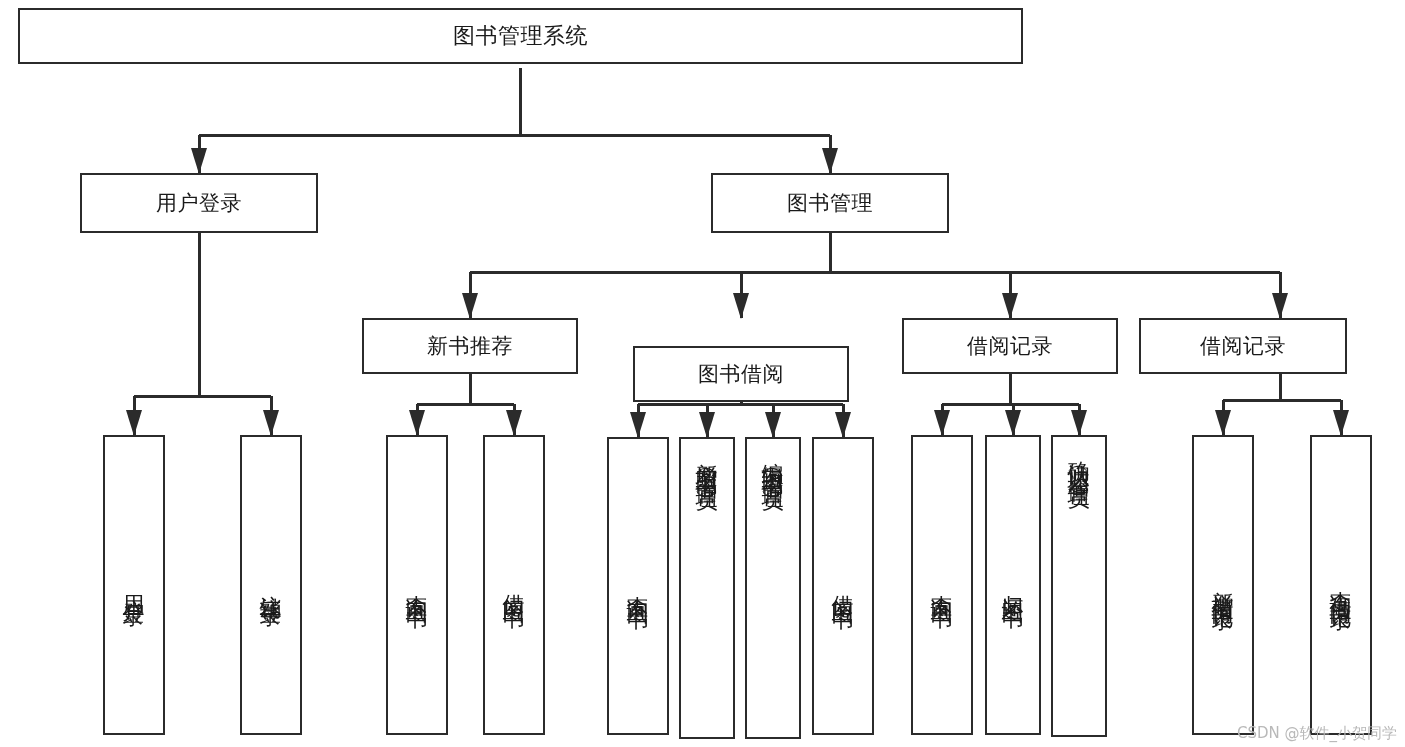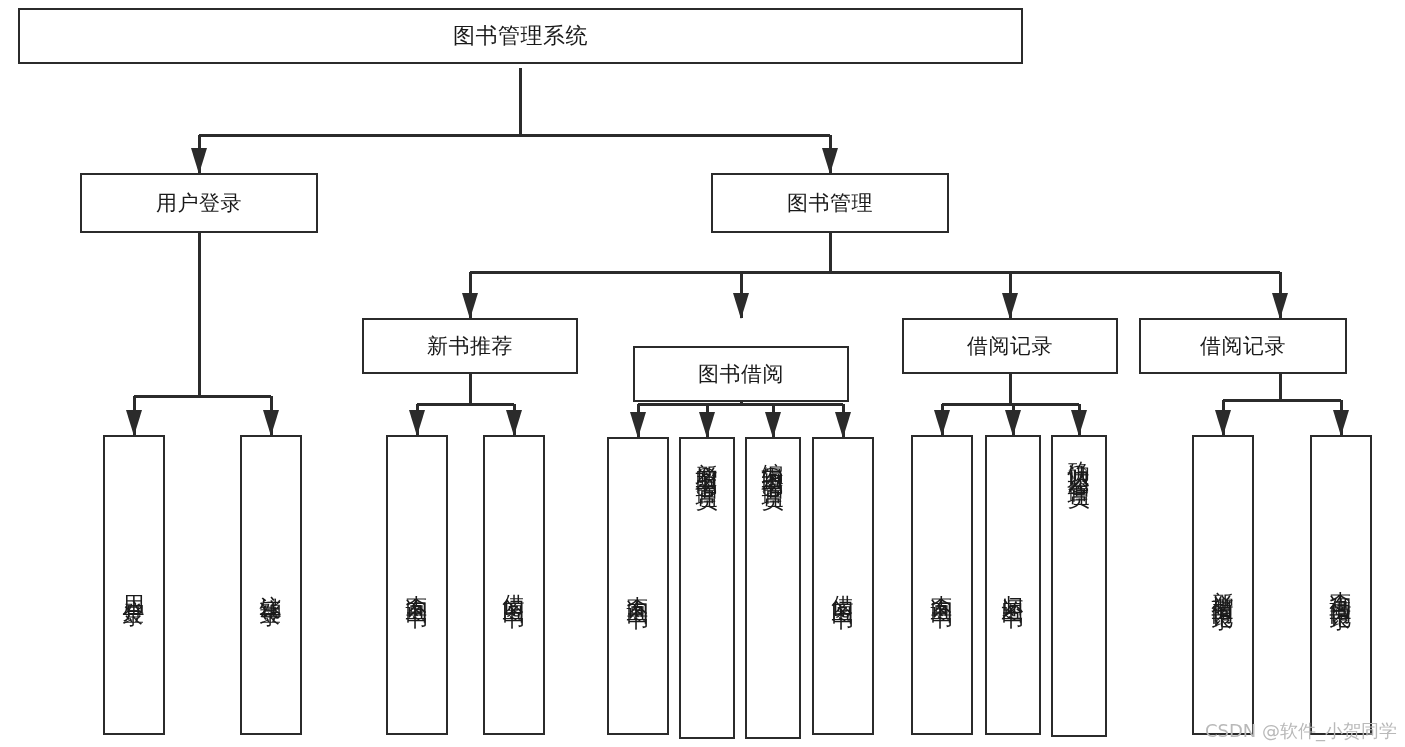--- a/index.html
+++ b/index.html
@@ -64,21 +64,21 @@
     white-space: nowrap;
   }
   .node.v.mid {
     align-items: center;
     padding-top: 0;
   }
   #watermark {
     position: absolute;
     right: 8px;
     bottom: 4px;
-    font-size: 18px;
+    font-size: 15px;
     color: #b9b9b9;
     white-space: nowrap;
     z-index: 5;
     font-family: "DejaVu Sans", "Liberation Sans", sans-serif;
   }
 </style>
 </head>
 <body>
 
 <div id="canvas">

